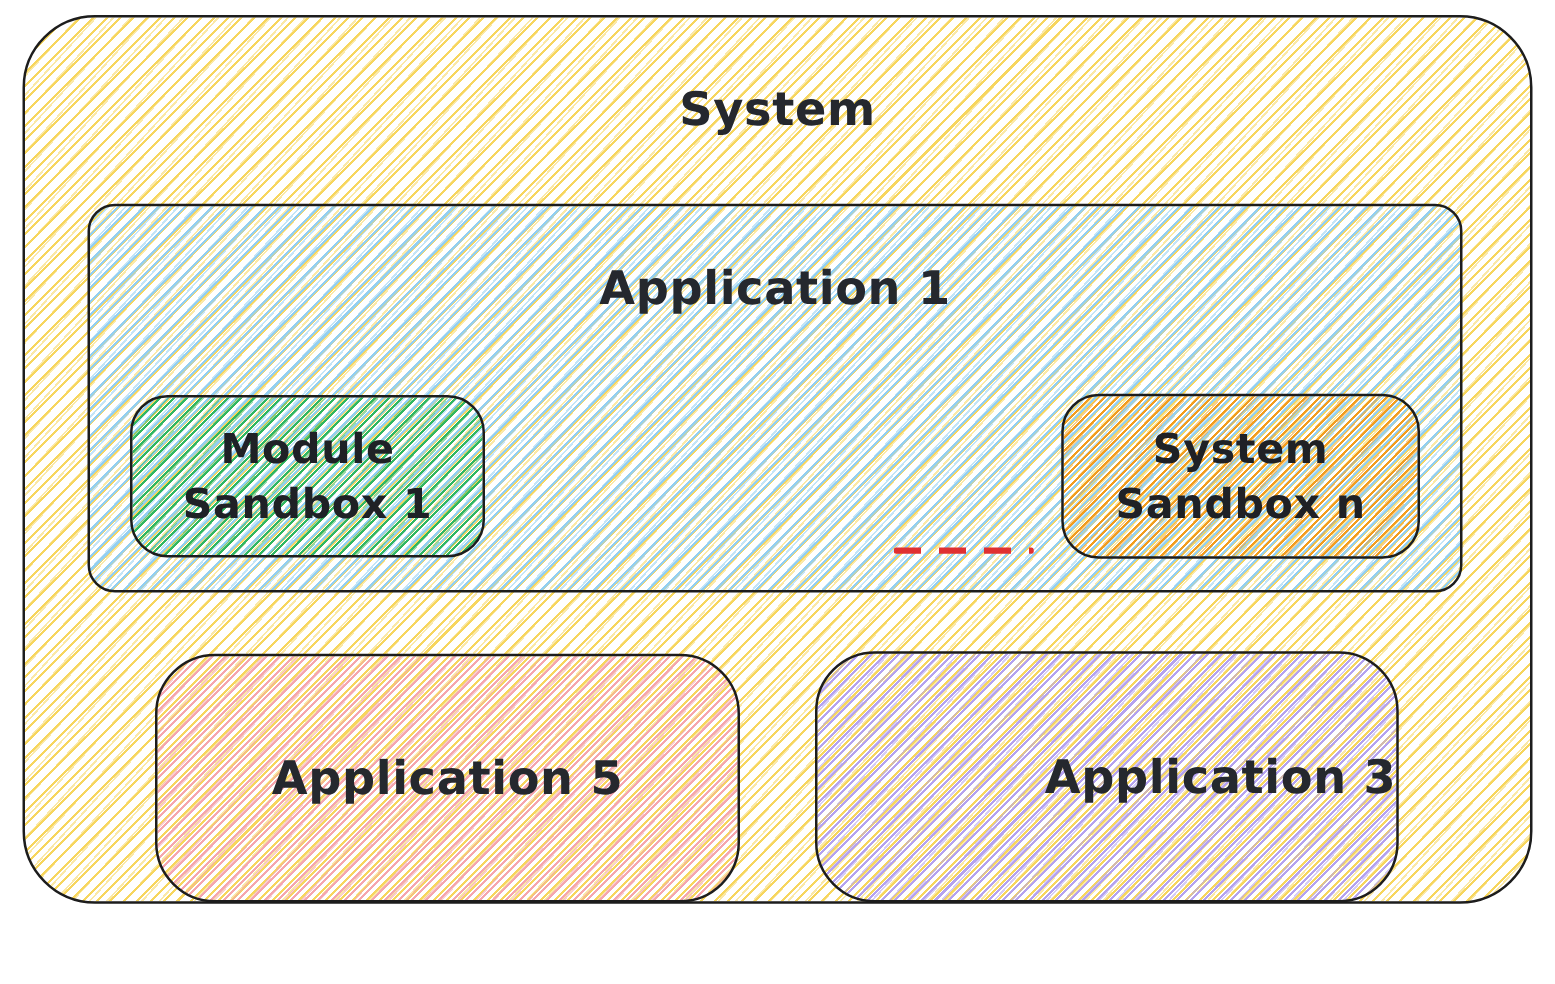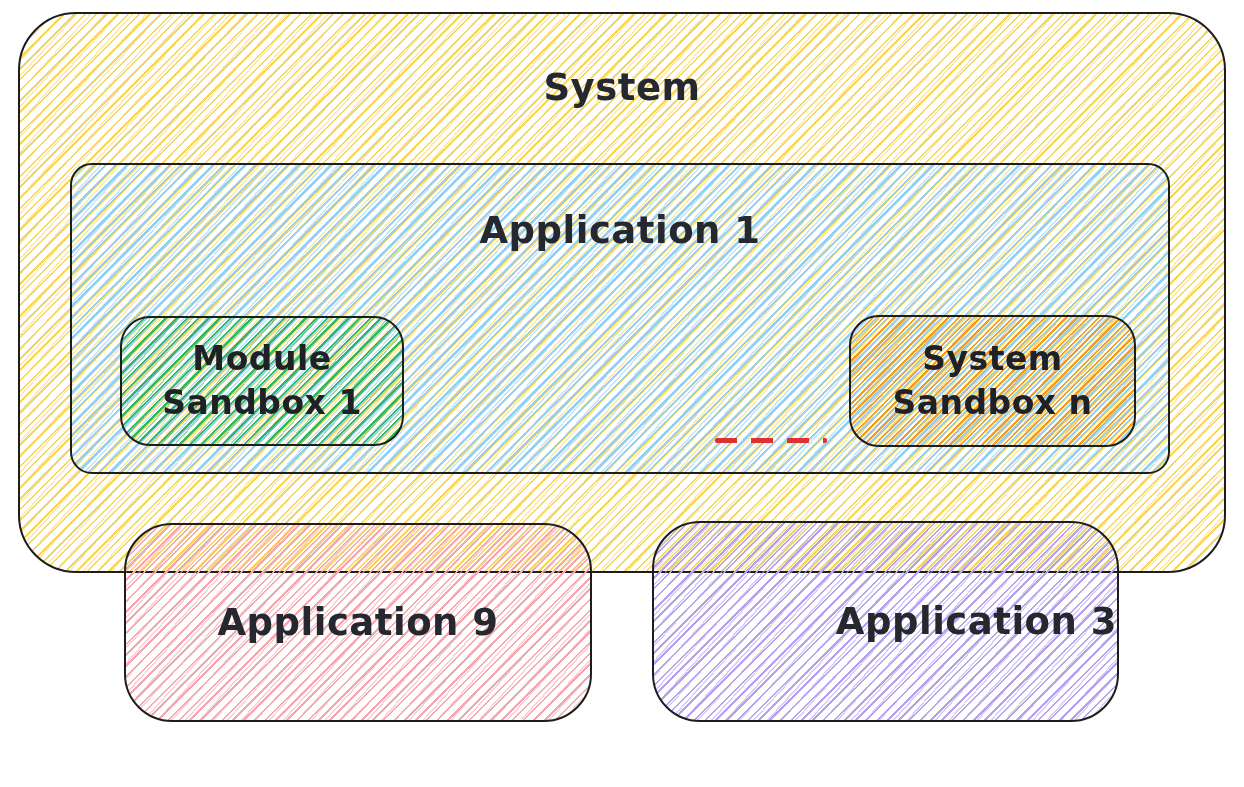--- a/index.html
+++ b/index.html
@@ -20,21 +20,21 @@
   .sketch-box {
     position: absolute;
     box-sizing: border-box;
     border: 2.6px solid #1d1d1d;
     background-image:
       repeating-linear-gradient(135deg, var(--h1) 0 1.7px, transparent 1.7px 7.6px),
       repeating-linear-gradient(132.5deg, var(--h2) 0 1.4px, transparent 1.4px 10.3px);
   }
   #system-box {
     left: 18px; top: 12px;
-    width: 1208px; height: 561px;
+    width: 1208px; height: 711px;
     border-radius: 58px;
     padding-left: 36px;
     --h1: #f7d65e;
     --h2: rgba(247, 214, 94, 0.55);
   }
   .box-label {
     font-size: 37px;
     font-weight: 600;
     letter-spacing: 0.5px;
     text-align: center;
@@ -58,21 +58,21 @@
     left: 0; right: 0;
     top: 44px;
   }
   .module-box {
     border-radius: 30px;
     display: flex;
     align-items: center;
     justify-content: center;
   }
   #module-sandbox-1-box {
-    left: 48px; top: 151px;
+    left: 32px; top: 151px;
     width: 284px; height: 130px;
     --h1: #31b761;
     --h2: rgba(49, 183, 97, 0.5);
   }
   #module-sandbox-2-box {
     left: 349px; top: 146px;
     width: 286px; height: 135px;
     --h1: #e07ae8;
     --h2: rgba(224, 122, 232, 0.5);
   }
@@ -138,21 +138,21 @@
 
       <div id="ellipsis-dashes"></div>
 
       <div class="sketch-box module-box" id="module-sandbox-n-box">
         <div class="module-label">System Sandbox n</div>
       </div>
 
     </div>
 
     <div class="sketch-box app-bottom-box" id="application2-box">
-      <div class="box-label">Application 9</div>
+      <div class="box-label">Application 5</div>
     </div>
 
     <div class="sketch-box app-bottom-box" id="application3-box">
       <div class="box-label">Application 3</div>
     </div>
 
   </div>
 
 </div>
 

